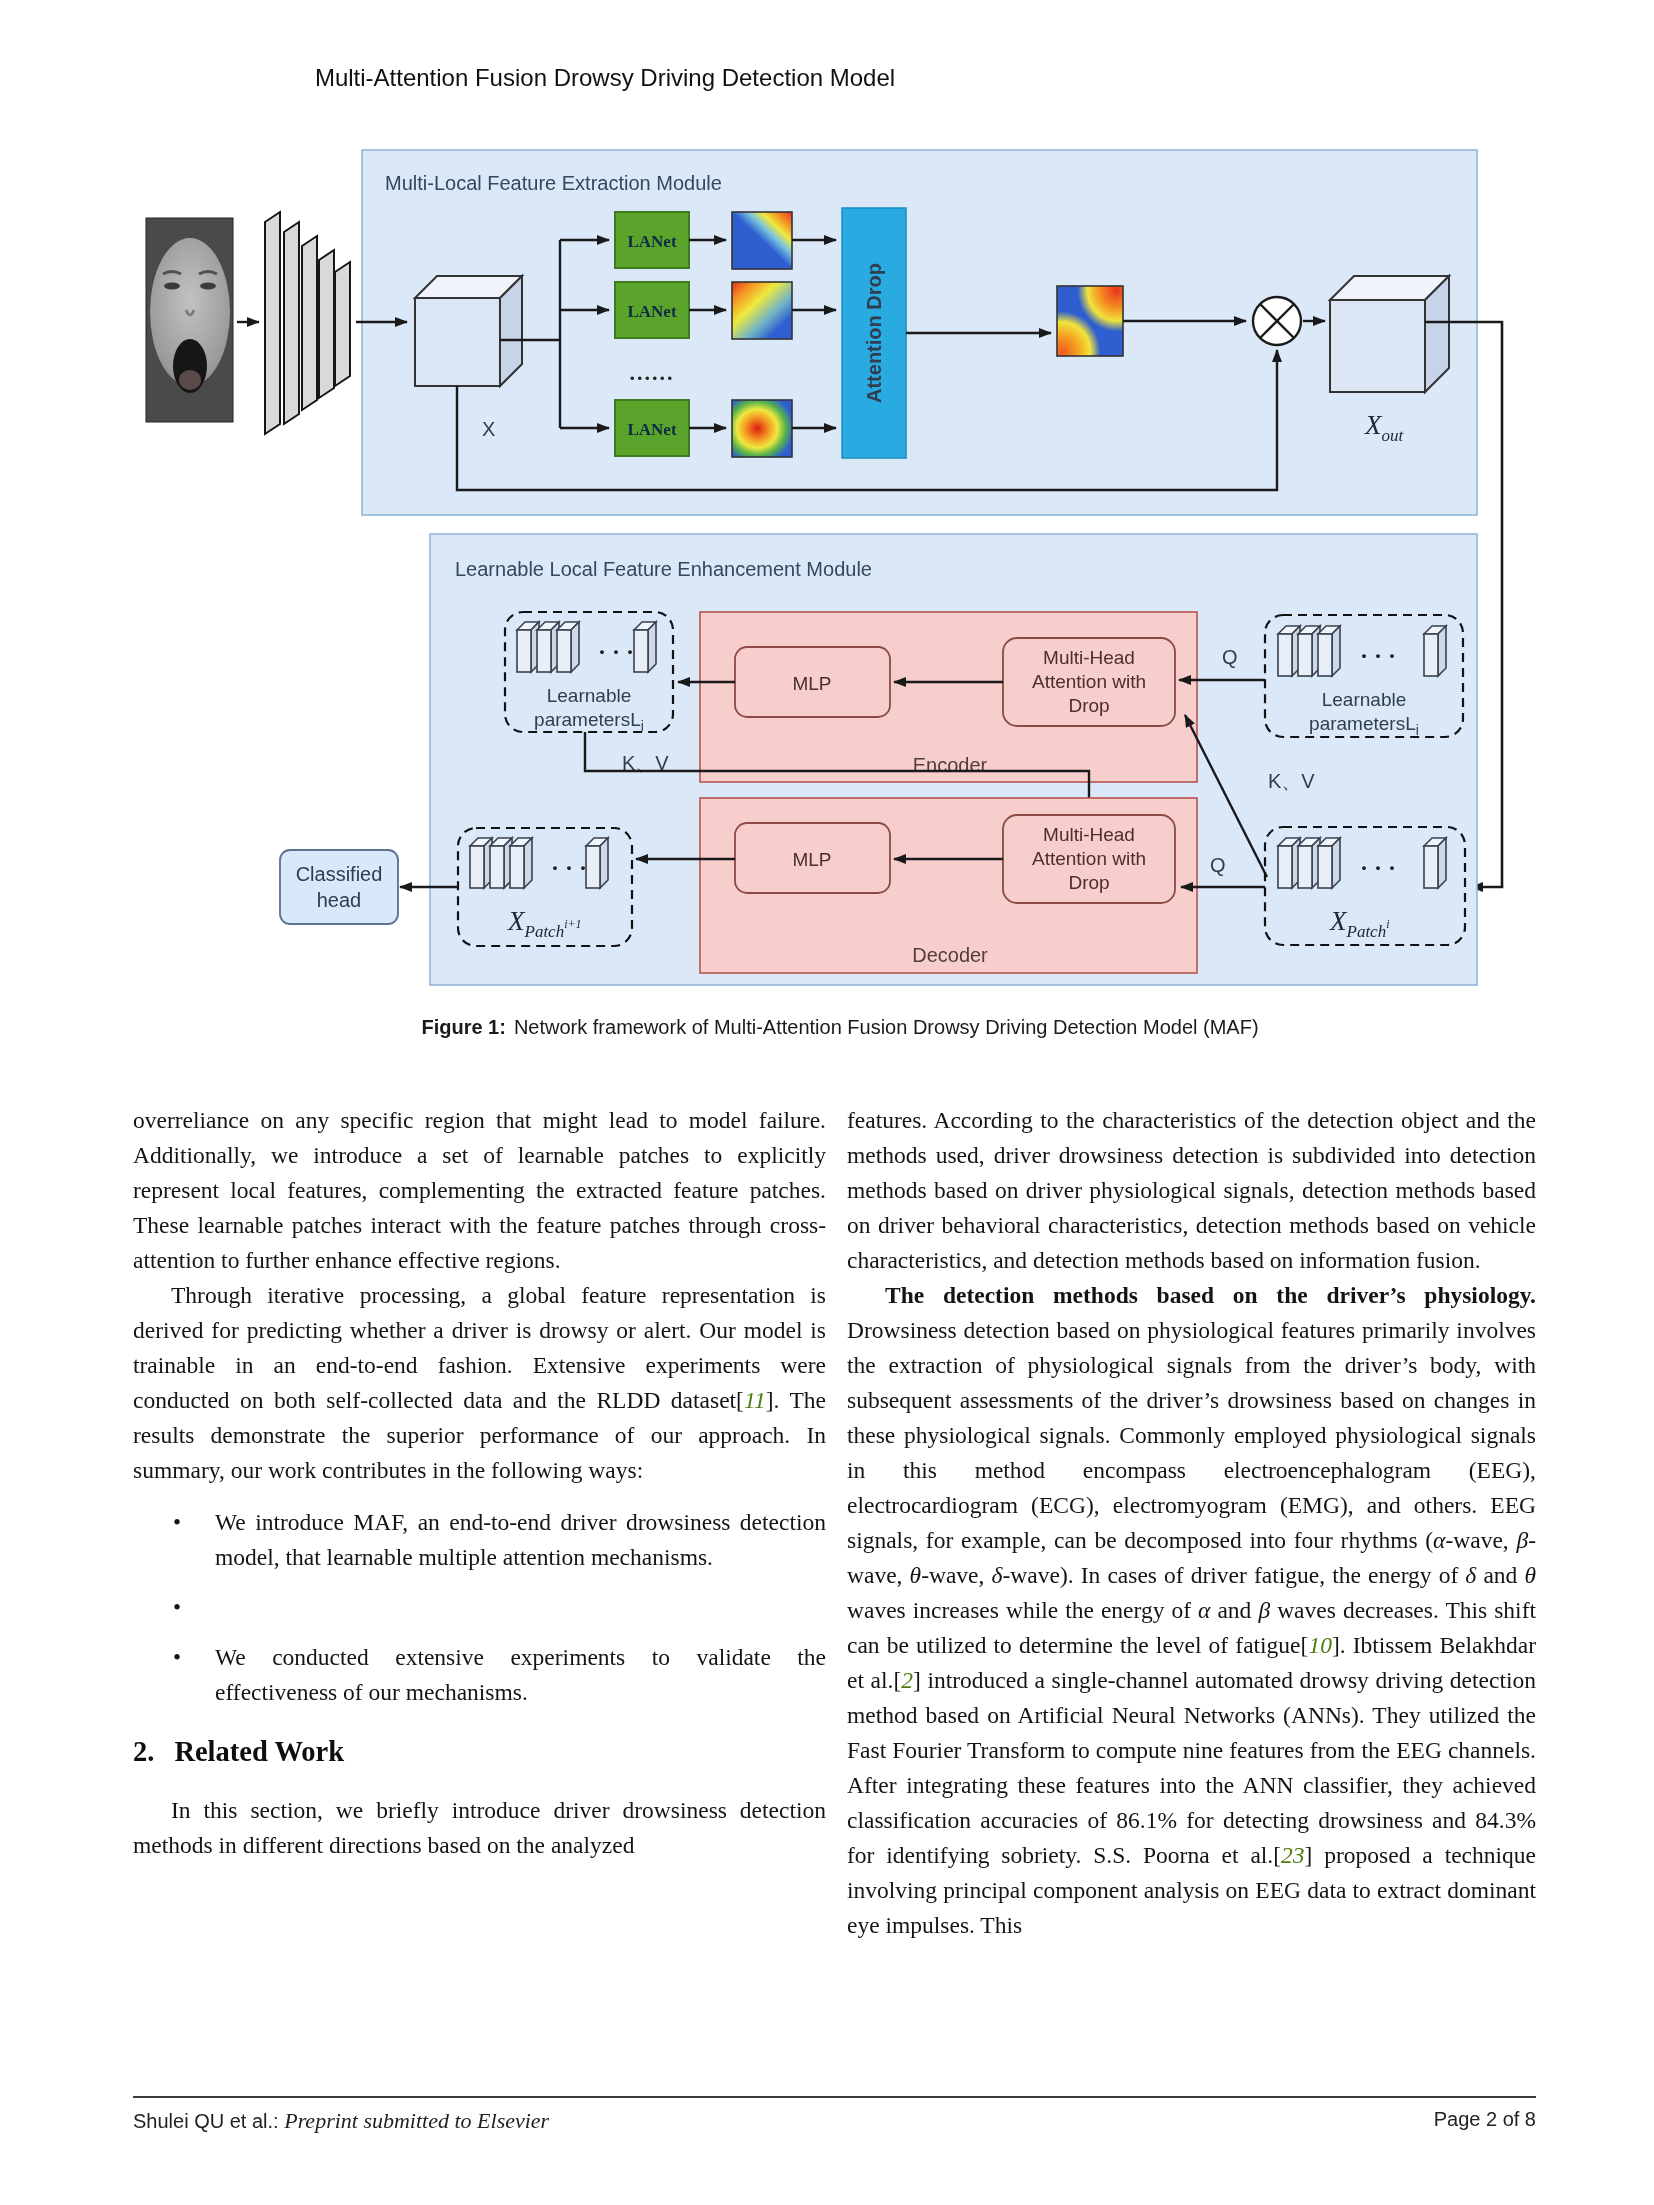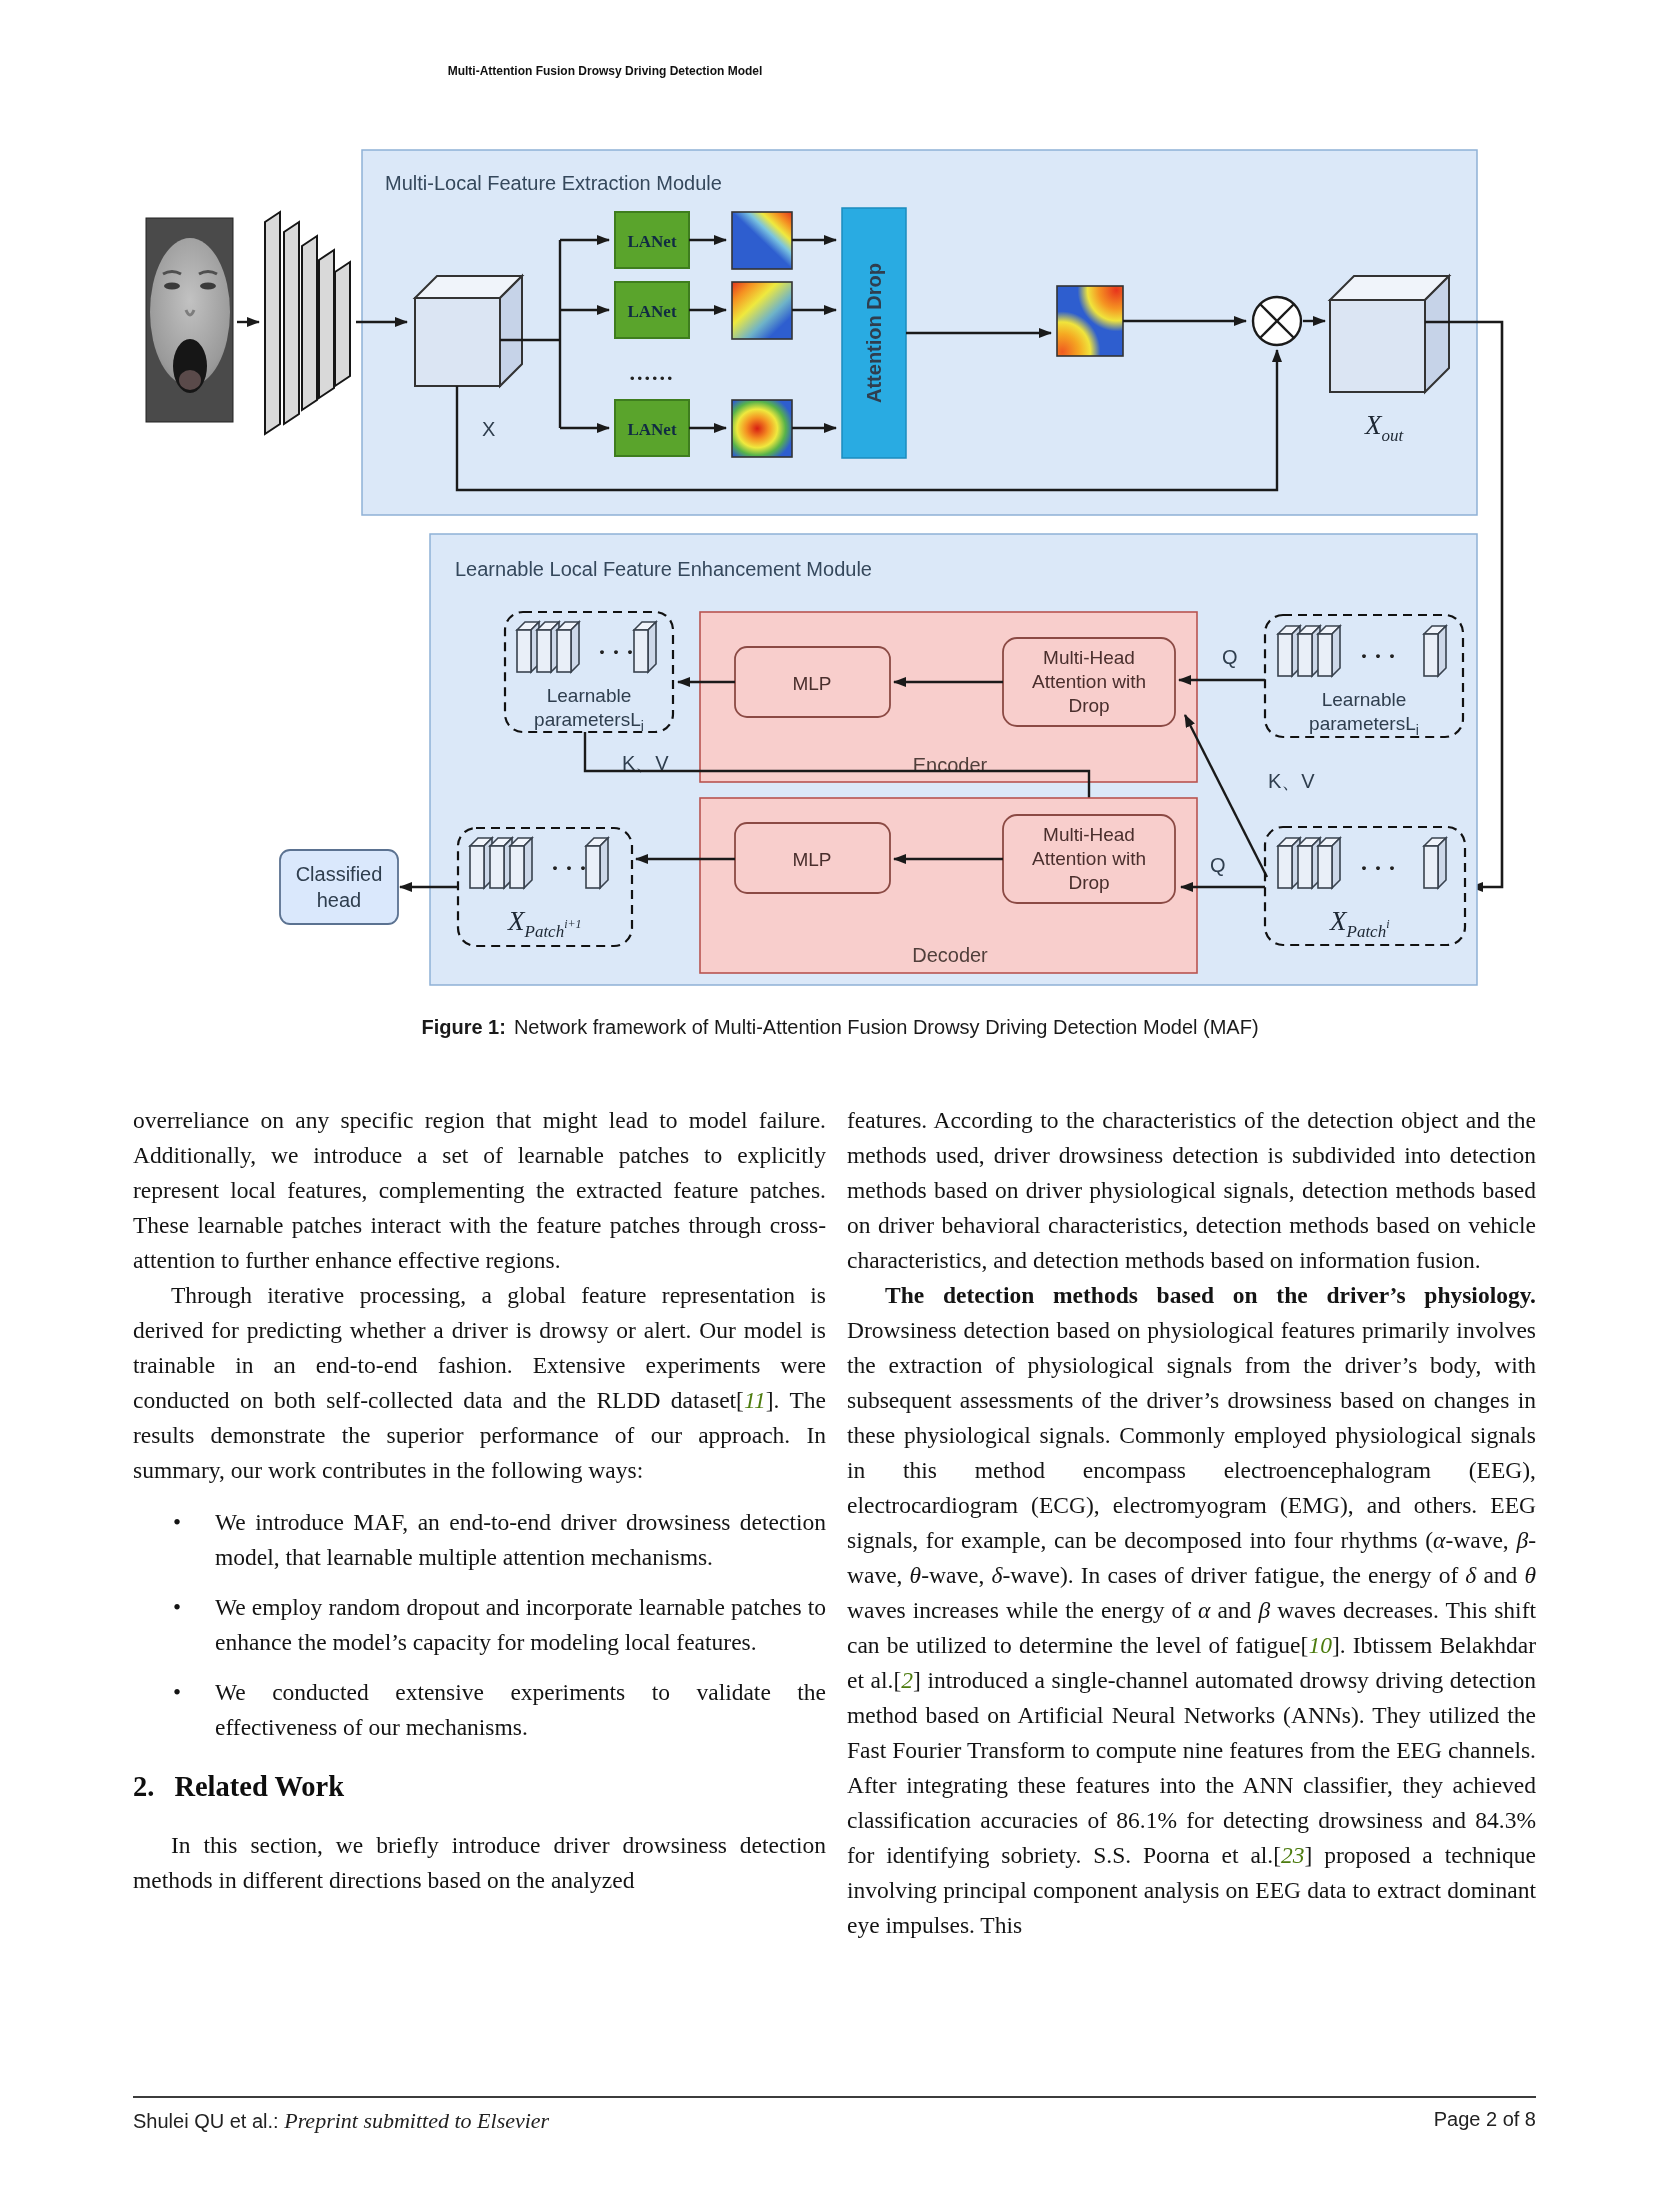--- a/index.html
+++ b/index.html
@@ -1,20 +1,20 @@
 <!DOCTYPE html>
 <html><head>
 <meta charset="utf-8">
 <style>
   html,body{margin:0;padding:0;background:#888;}
   #page{position:relative;width:1654px;height:2205px;background:#ffffff;margin:0 auto;overflow:hidden;
         font-family:"Liberation Serif",serif;color:#141414;}
   
   #running-head{position:absolute;top:64px;left:0;width:1210px;text-align:center;
-      font-family:"Liberation Sans",sans-serif;font-size:12px;color:#111;font-weight:bold;}
+      font-family:"Liberation Sans",sans-serif;font-size:24px;color:#111;}
   #fig-caption{position:absolute;top:1016px;left:0;width:1654px;text-align:center;
       font-family:"Liberation Sans",sans-serif;font-size:20px;color:#1a1a1a;padding-left:13px;}
   #fig-caption .cap-label{font-weight:bold;margin-right:8px;}
   #footer-rule{position:absolute;top:2096px;left:133px;width:1403px;height:2px;background:#3c3c3c;}
   #footer-left{position:absolute;top:2108px;left:133px;font-family:"Liberation Sans",sans-serif;
       font-size:20px;color:#222;}
   #footer-left .ital{font-family:"Liberation Serif",serif;font-style:italic;font-size:22px;}
   #footer-right{position:absolute;top:2108px;left:1136px;width:400px;text-align:right;
       font-family:"Liberation Sans",sans-serif;font-size:20px;color:#222;}
   
@@ -315,21 +315,20 @@
   <div id="col-left" class="col">
       <p class="body-p"><span class="seg-n">overreliance on any specific region that might lead to model failure. Additionally, we introduce a set of learnable patches to explicitly represent local features, complementing the extracted feature patches. These learnable patches interact with the feature patches through cross-attention to further enhance effective regions.</span></p>
       <p class="body-p indent"><span class="seg-n">Through iterative processing, a global feature representation is derived for predicting whether a driver is drowsy or alert. Our model is trainable in an end-to-end fashion. Extensive experiments were conducted on both self-collected data and the RLDD dataset[</span><span class="seg-c">11</span><span class="seg-n">]. The results demonstrate the superior performance of our approach. In summary, our work contributes in the following ways:</span></p>
       <div class="bullets">
         <div class="bullet-item">
           <span class="dot">•</span>
           <span class="bullet-text"><span class="seg-n">We introduce MAF, an end-to-end driver drowsiness detection model, that learnable multiple attention mechanisms.</span></span>
         </div>
         <div class="bullet-item">
           <span class="dot">•</span>
-          <span class="bullet-text"><span class="seg-n">We employ random dropout and incorporate learnable patches to enhance the model’s capacity for modeling local features.</span></span>
         </div>
         <div class="bullet-item">
           <span class="dot">•</span>
           <span class="bullet-text"><span class="seg-n">We conducted extensive experiments to validate the effectiveness of our mechanisms.</span></span>
         </div>
       </div>
       <div class="sec-heading"><span class="sec-num">2.</span><span>Related Work</span></div>
       <p class="body-p indent"><span class="seg-n">In this section, we briefly introduce driver drowsiness detection methods in different directions based on the analyzed</span></p>
     </div>
   <div id="col-right" class="col">

